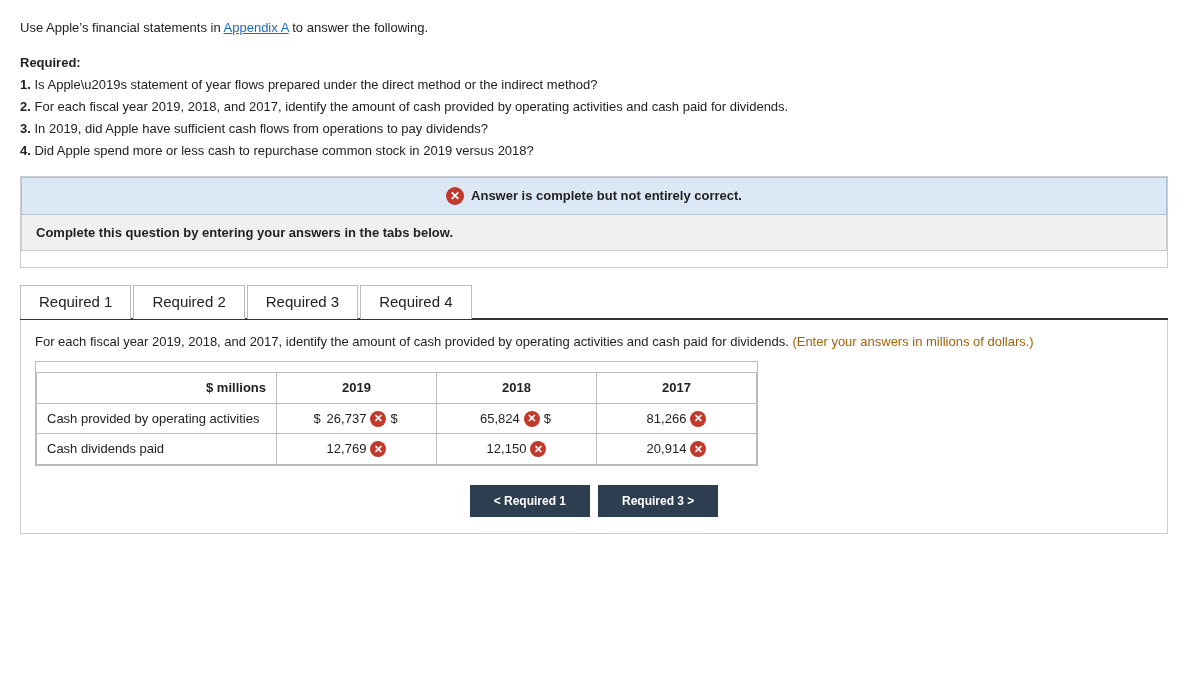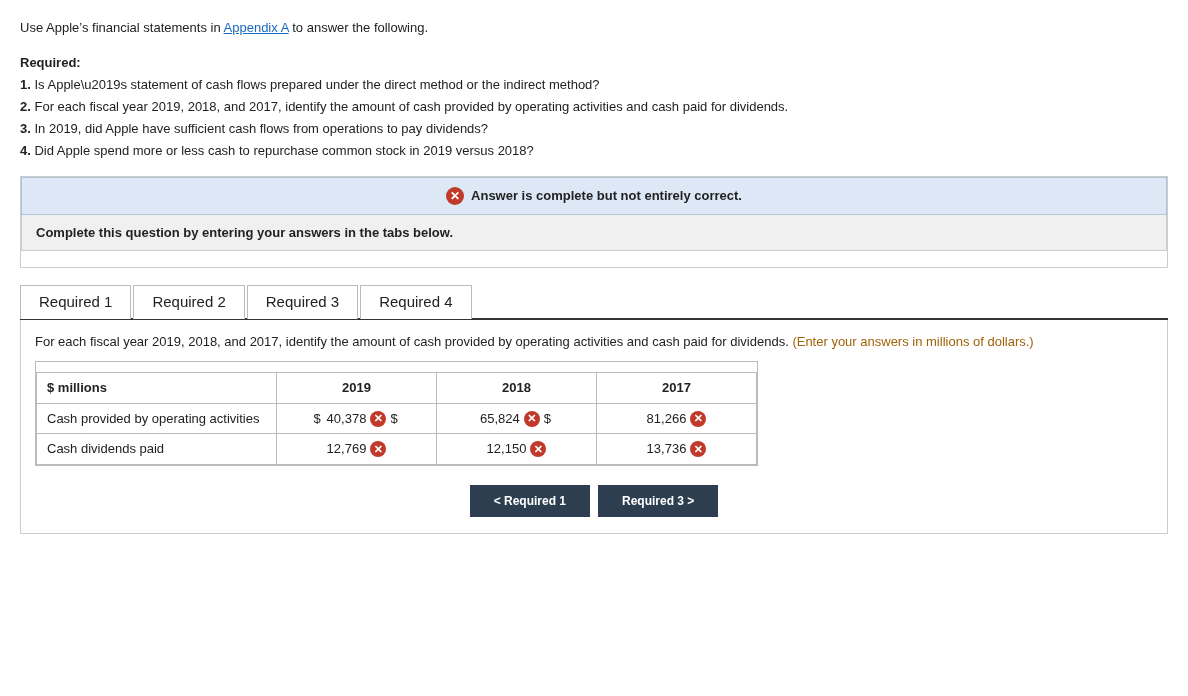--- a/index.html
+++ b/index.html
@@ -98,21 +98,21 @@
       width: auto;
       border-collapse: collapse;
       margin-top: 10px;
       font-size: 13px;
     }
     .data-table th {
       border: 1px solid #bbb;
       padding: 5px 10px;
       background: #fff;
       font-weight: bold;
-      text-align: left;
+      text-align: right;
     }
     .data-table td {
       border: 1px solid #bbb;
       padding: 5px 10px;
       vertical-align: middle;
     }
     .data-table .col-label {
       min-width: 240px;
     }
     .data-table .col-year {
@@ -171,21 +171,21 @@
   </style>
 </head>
 <body>
 
 <p class="intro-text">
   <span>Use Apple’s financial statements in </span><a href="#">Appendix A</a><span> to answer the following.</span>
 </p>
 
 <div class="required-section">
   <b>Required:</b><br>
-  <b>1.</b> <span>Is Apple\u2019s statement of cash flows prepared under the direct method or the indirect method?</span><br>
+  <b>1.</b> <span>Is Apple\u2019s statement of year flows prepared under the direct method or the indirect method?</span><br>
   <b>2.</b> <span>For each fiscal year 2019, 2018, and 2017, identify the amount of cash provided by operating activities and cash paid for dividends.</span><br>
   <b>3.</b> <span>In 2019, did Apple have sufficient cash flows from operations to pay dividends?</span><br>
   <b>4.</b> <span>Did Apple spend more or less cash to repurchase common stock in 2019 versus 2018?</span>
 </div>
 
 <div class="outer-box">
   <div class="answer-banner">
     <span class="x-icon">✕</span>
     <span>Answer is complete but not entirely correct.</span>
   </div>
@@ -218,21 +218,21 @@
             <th class="col-year">2017</th>
           </tr>
         </thead>
         <tbody>
 
           <tr>
             <td class="col-label">Cash provided by operating activities</td>
             <td class="col-year">
               <span class="cell-value">
                 <span class="dollar-sign">$</span>
-                <span>40,378</span>
+                <span>26,737</span>
                 <span class="error-icon">✕</span>
                 <span class="dollar-sign">$</span>
               </span>
             </td>
             <td class="col-year">
               <span class="cell-value">
                 <span>65,824</span>
                 <span class="error-icon">✕</span>
                 <span class="dollar-sign">$</span>
               </span>
@@ -254,21 +254,21 @@
               </span>
             </td>
             <td class="col-year">
               <span class="cell-value">
                 <span>12,150</span>
                 <span class="error-icon">✕</span>
               </span>
             </td>
             <td class="col-year">
               <span class="cell-value">
-                <span>13,736</span>
+                <span>20,914</span>
                 <span class="error-icon">✕</span>
               </span>
             </td>
           </tr>
         </tbody>
       </table>
     </div>
 
     <div class="nav-buttons">
       <button class="nav-btn">&lt; Required 1</button>

